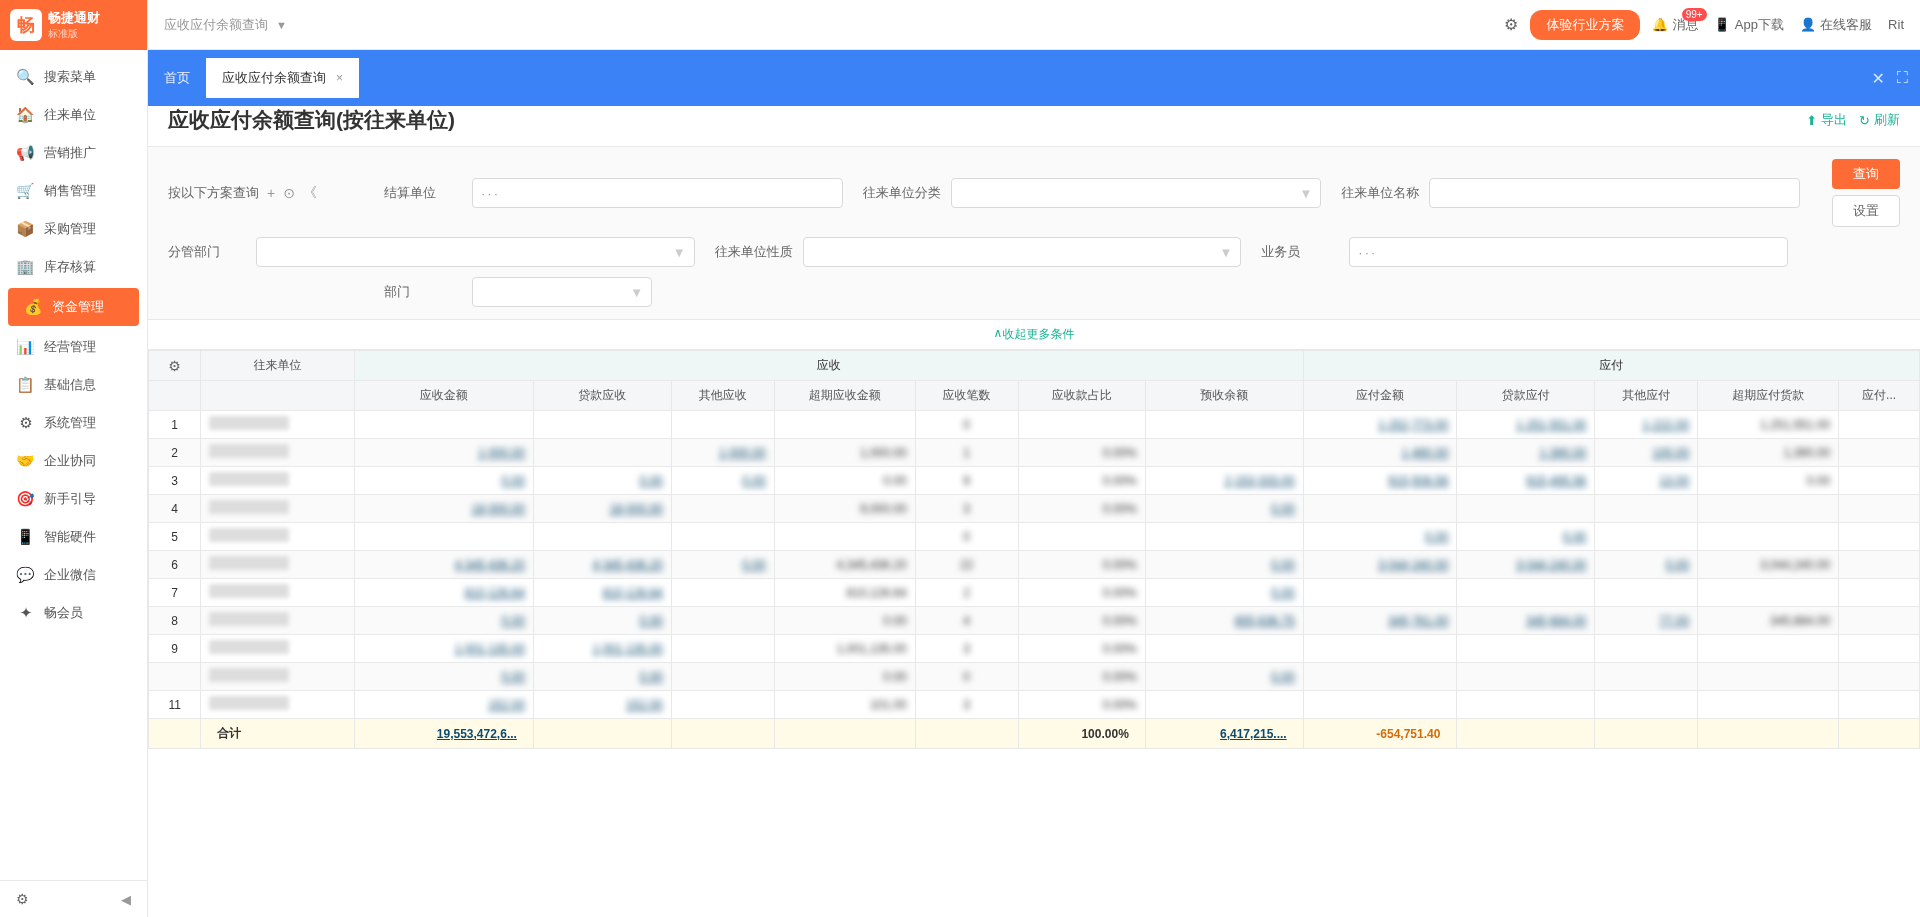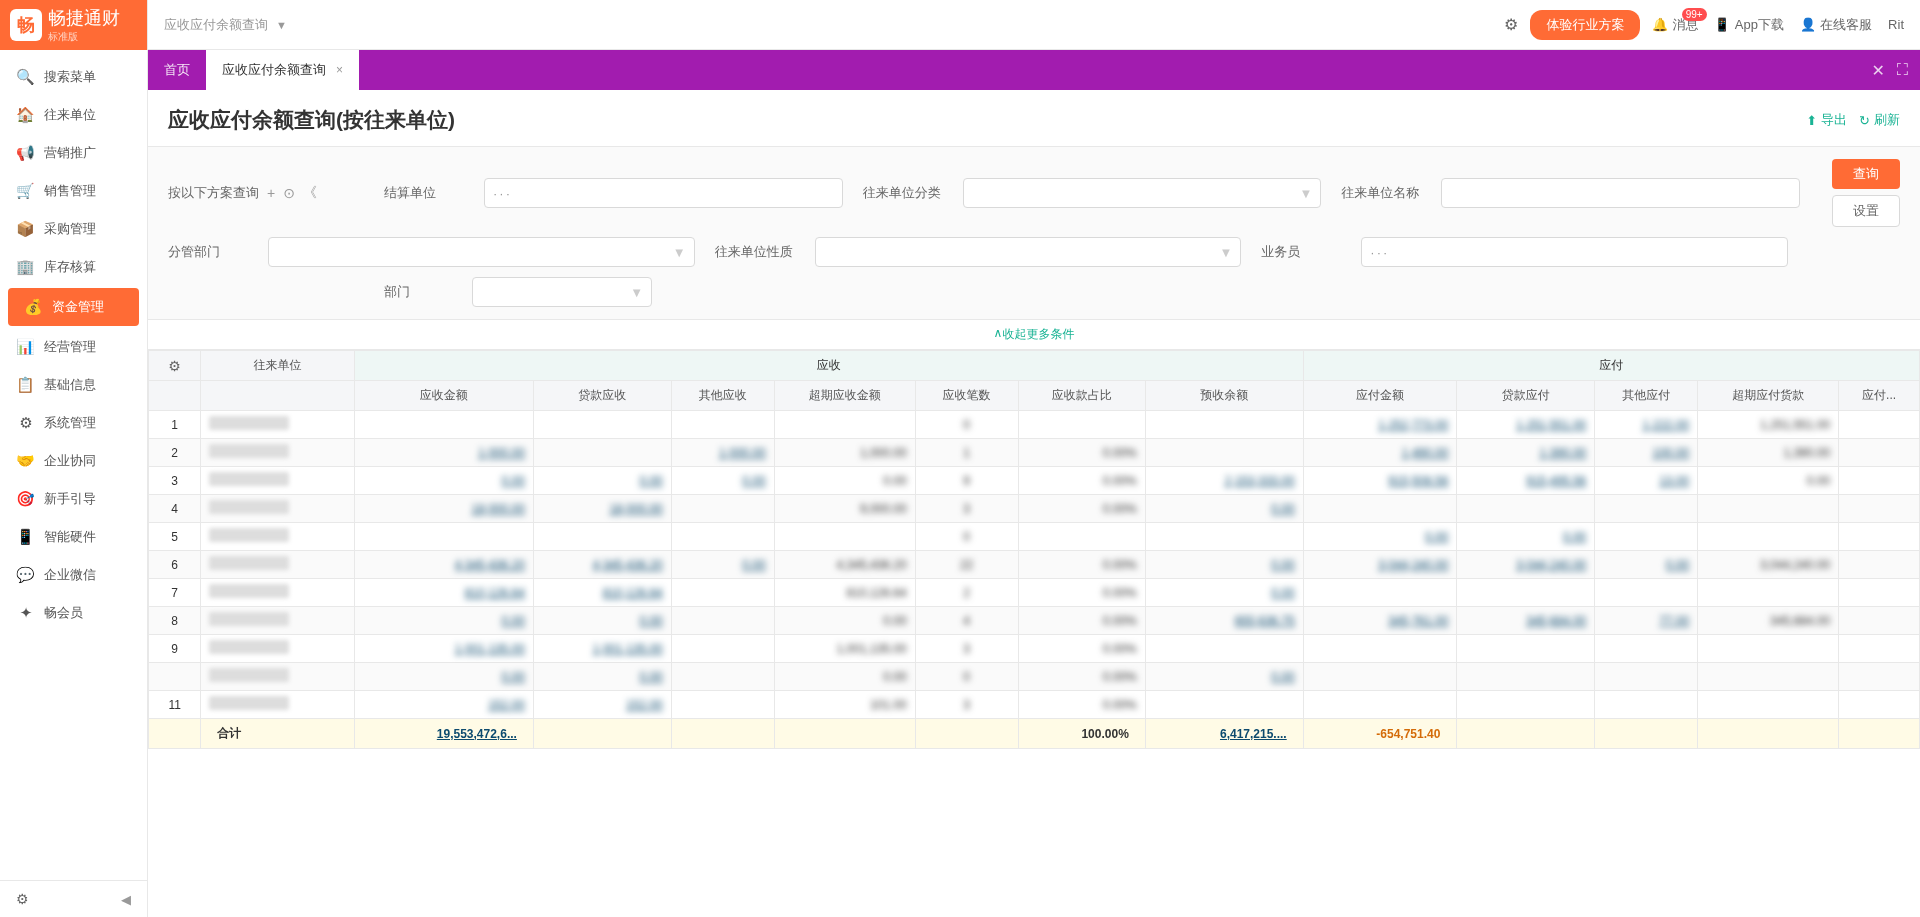--- a/index.html
+++ b/index.html
@@ -13,21 +13,21 @@
       z-index: 100;
     }
     .sidebar-logo {
       height: 50px; background: #ff6b35; display: flex; align-items: center; padding: 0 10px; gap: 6px;
     }
     .sidebar-logo .logo-icon {
       width: 32px; height: 32px; background: #fff; border-radius: 6px;
       display: flex; align-items: center; justify-content: center;
       color: #ff6b35; font-weight: bold; font-size: 18px;
     }
-    .sidebar-logo .logo-text { color: #fff; font-size: 18px; }
+    .sidebar-logo .logo-text { color: #fff; font-size: 13px; font-weight: bold; }
     .sidebar-version { font-size: 10px; color: rgba(255,255,255,0.7); }
 
     .sidebar-menu { flex: 1; overflow-y: auto; padding: 8px 0; }
     .sidebar-item {
       display: flex; align-items: center; padding: 10px 16px; cursor: pointer;
       gap: 8px; color: #555; font-size: 13px; transition: background 0.2s;
     }
     .sidebar-item.active { background: #ff6b35; color: #fff; border-radius: 4px; margin: 2px 8px; }
     .sidebar-item .item-icon { font-size: 15px; width: 20px; text-align: center; }
 
@@ -54,22 +54,22 @@
     }
     .header-right {
       display: flex; align-items: center; gap: 16px;
     }
     .header-badge-wrap { position: relative; display: flex; align-items: center; gap: 4px; color: #666; cursor: pointer; }
     .badge { position: absolute; top: -8px; right: -8px; background: #ff4d4f; color: #fff; border-radius: 10px; font-size: 10px; padding: 1px 4px; }
     .header-user { color: #666; font-size: 13px; }
 
     
     .tab-bar {
-      position: fixed; left: 148px; top: 50px; right: 0; height: 40px;
-      background: #a21caf; display: flex; align-items: center;
+      position: fixed; left: 148px; top: 50px; right: 0; height: 56px;
+      background: #3b82f6; display: flex; align-items: center;
       z-index: 98;
     }
     .tab-item {
       height: 40px; display: flex; align-items: center; padding: 0 16px;
       cursor: pointer; color: rgba(255,255,255,0.8); font-size: 13px; gap: 6px;
     }
     .tab-item.active { background: #fff; color: #333; }
     .tab-item .tab-close { color: #999; font-size: 12px; margin-left: 4px; }
     .tab-home { background: transparent; color: rgba(255,255,255,0.9); }
 
@@ -123,21 +123,21 @@
     }
     .filter-option.active .radio-dot { border-color: #ff6b35; }
     .filter-option.active .radio-dot::after {
       content: ''; width: 6px; height: 6px; background: #ff6b35; border-radius: 50%;
     }
 
     .filter-fields {
       flex: 1; display: grid; grid-template-columns: 1fr 1fr 1fr; gap: 10px 20px;
     }
     .filter-field {
-      display: flex; align-items: center; gap: 20px;
+      display: flex; align-items: center; gap: 8px;
     }
     .filter-field-label { color: #666; font-size: 13px; white-space: nowrap; min-width: 80px; }
     .filter-field-input {
       flex: 1; height: 30px; border: 1px solid #d9d9d9; border-radius: 4px;
       padding: 0 8px; display: flex; align-items: center; justify-content: space-between;
       background: #fff; cursor: pointer; color: #999; font-size: 13px;
     }
     .filter-field-input .dots { letter-spacing: 2px; }
 
     .filter-actions {

